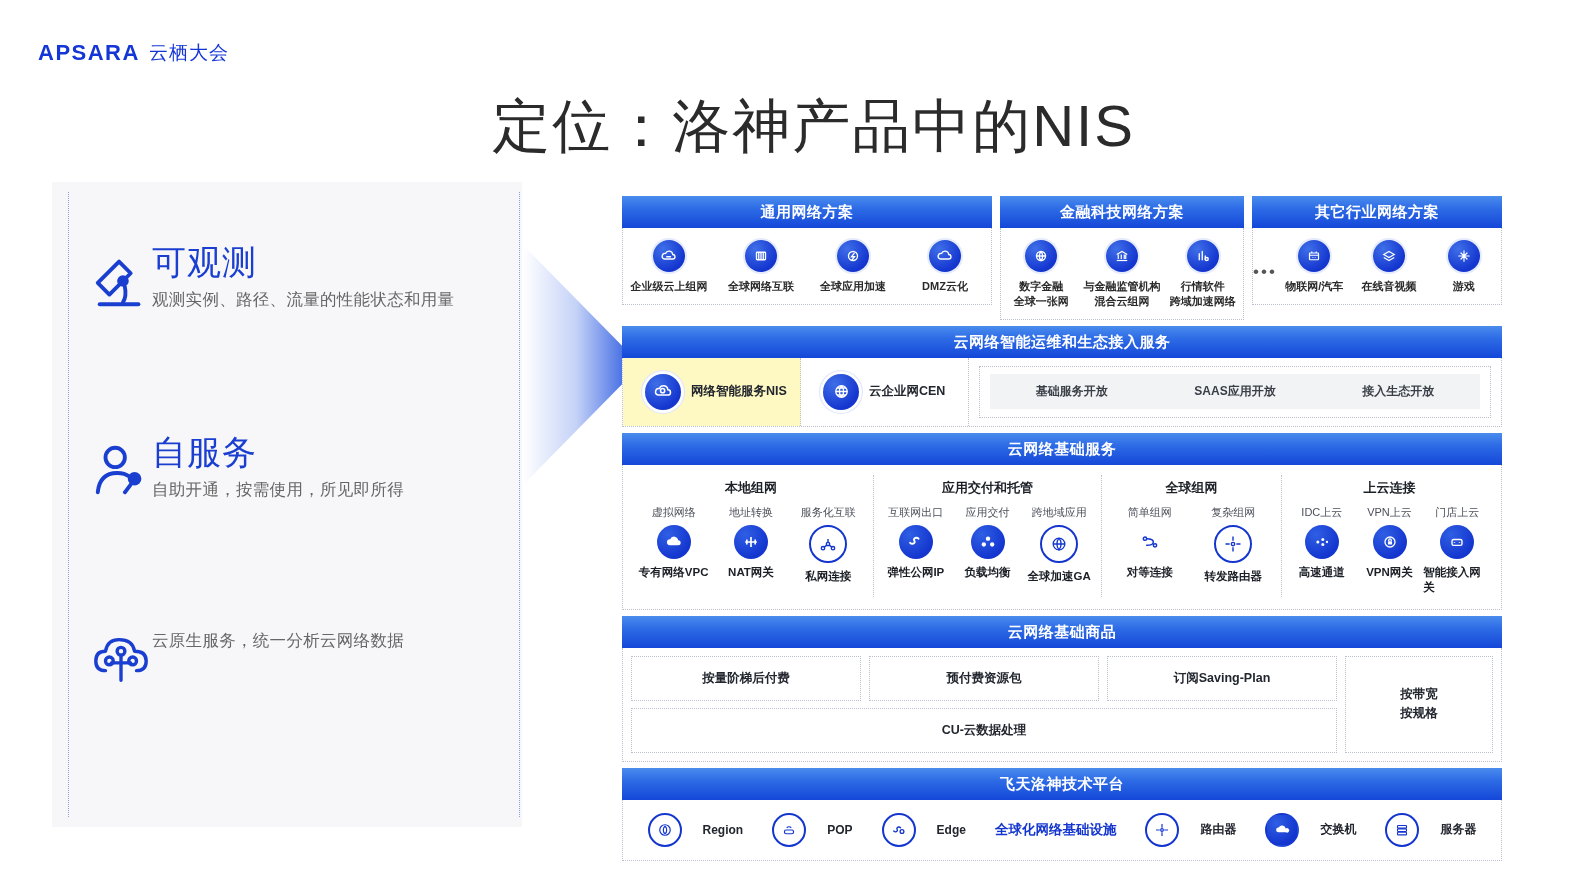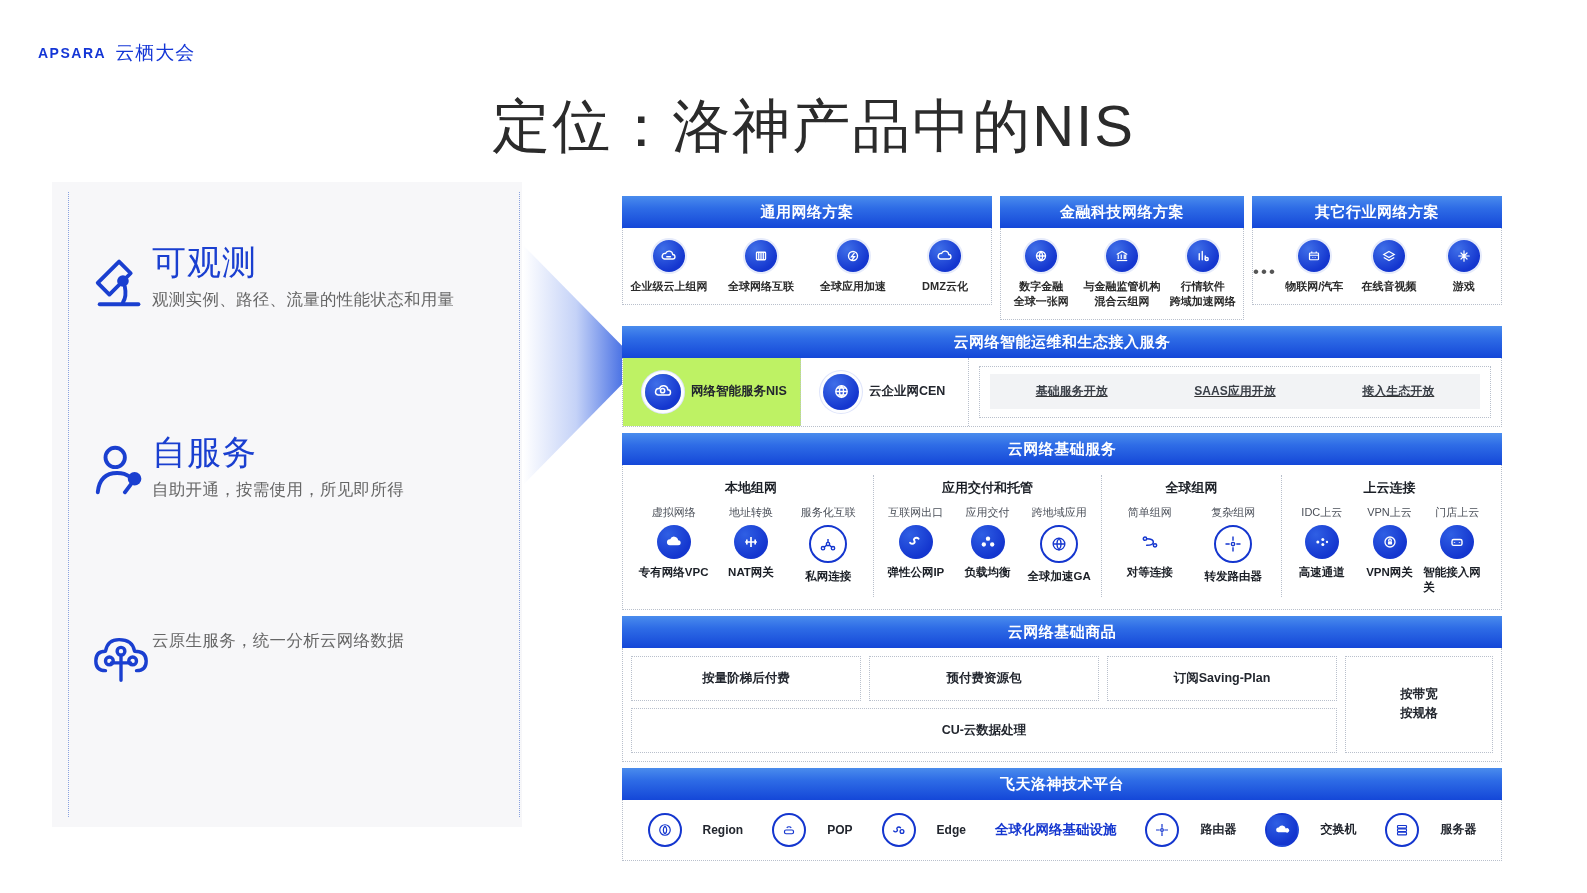--- a/index.html
+++ b/index.html
@@ -4,21 +4,21 @@
 <style>
   html,body{margin:0;padding:0;}
   body{
     width:1587px;height:893px;background:#ffffff;
     font-family:"Liberation Sans","DejaVu Sans",sans-serif;
     color:#333;overflow:hidden;position:relative;
   }
   
   .logo{position:absolute;left:38px;top:40px;display:flex;align-items:center;gap:9px;}
   .logo-mark{
-    font-size:14px;font-weight:700;letter-spacing:1.5px;color:#1436d6;
+    font-size:22px;font-weight:700;letter-spacing:1.5px;color:#1436d6;
     font-family:"Liberation Sans",sans-serif;
   }
   .logo-cn{font-size:19px;color:#1436d6;letter-spacing:1px;}
   
   .page-title{
     position:absolute;left:0;top:88px;width:1587px;text-align:center;
     font-size:58px;color:#2b2b2b;letter-spacing:2px;font-weight:400;
     padding-left:40px;box-sizing:border-box;
   }
   
@@ -68,36 +68,36 @@
     display:flex;align-items:center;justify-content:center;color:#fff;
     box-shadow:0 0 0 2px #e6ebfb;
   }
   .cicon svg{width:18px;height:18px;display:block}
   .sol-label{margin-top:7px;font-size:11px;color:#2b2b2b;text-align:center;line-height:1.35;font-weight:700;}
   .dots{font-size:17px;color:#555;letter-spacing:2px;align-self:center;padding-top:10px;}
   
   .nis-body{display:flex;padding:0;align-items:stretch;}
   .nis-card{
     width:178px;display:flex;align-items:center;gap:10px;padding:0 0 0 22px;
-    background:#bef264;height:68px;box-sizing:border-box;border-right:1px dotted #b9c0cc;
+    background:#fef9c3;height:68px;box-sizing:border-box;border-right:1px dotted #b9c0cc;
   }
   .cen-card{
     width:168px;display:flex;align-items:center;gap:10px;padding:0 0 0 22px;
     height:68px;box-sizing:border-box;border-right:1px dotted #b9c0cc;background:#fff;
   }
   .big-ic{
     width:36px;height:36px;border-radius:50%;flex:none;
     background:radial-gradient(circle at 32% 28%,#3f6fe8 0%,#1436cf 70%);
     display:flex;align-items:center;justify-content:center;color:#fff;
     box-shadow:0 0 0 3px rgba(255,255,255,.9),0 0 0 4px #dfe5fb;
   }
   .big-ic svg{width:21px;height:21px}
   .card-label{font-size:12.5px;font-weight:700;color:#22262e;}
   .open-wrap{flex:1;display:flex;align-items:center;justify-content:flex-start;
-    margin:8px 10px;border:1px dotted #b9c0cc;padding:6px 10px;gap:0;text-decoration:underline;}
+    margin:8px 10px;border:1px dotted #b9c0cc;padding:6px 10px;gap:0;}
   .open-chip{
     flex:1;text-align:center;background:#f2f3f5;font-size:12px;color:#3a3f47;
     padding:9px 0;font-weight:700;
   }
   
   .svc-body{display:flex;padding:10px 6px 12px 6px;gap:0;}
   .svc-group{flex:none;padding:4px 6px 2px 6px;box-sizing:border-box;}
   .svc-group + .svc-group{border-left:1px dotted #b9c0cc;}
   .svc-title{text-align:center;font-size:13px;font-weight:700;color:#1b1f26;margin-bottom:8px;}
   .svc-items{display:flex;justify-content:space-around;}

